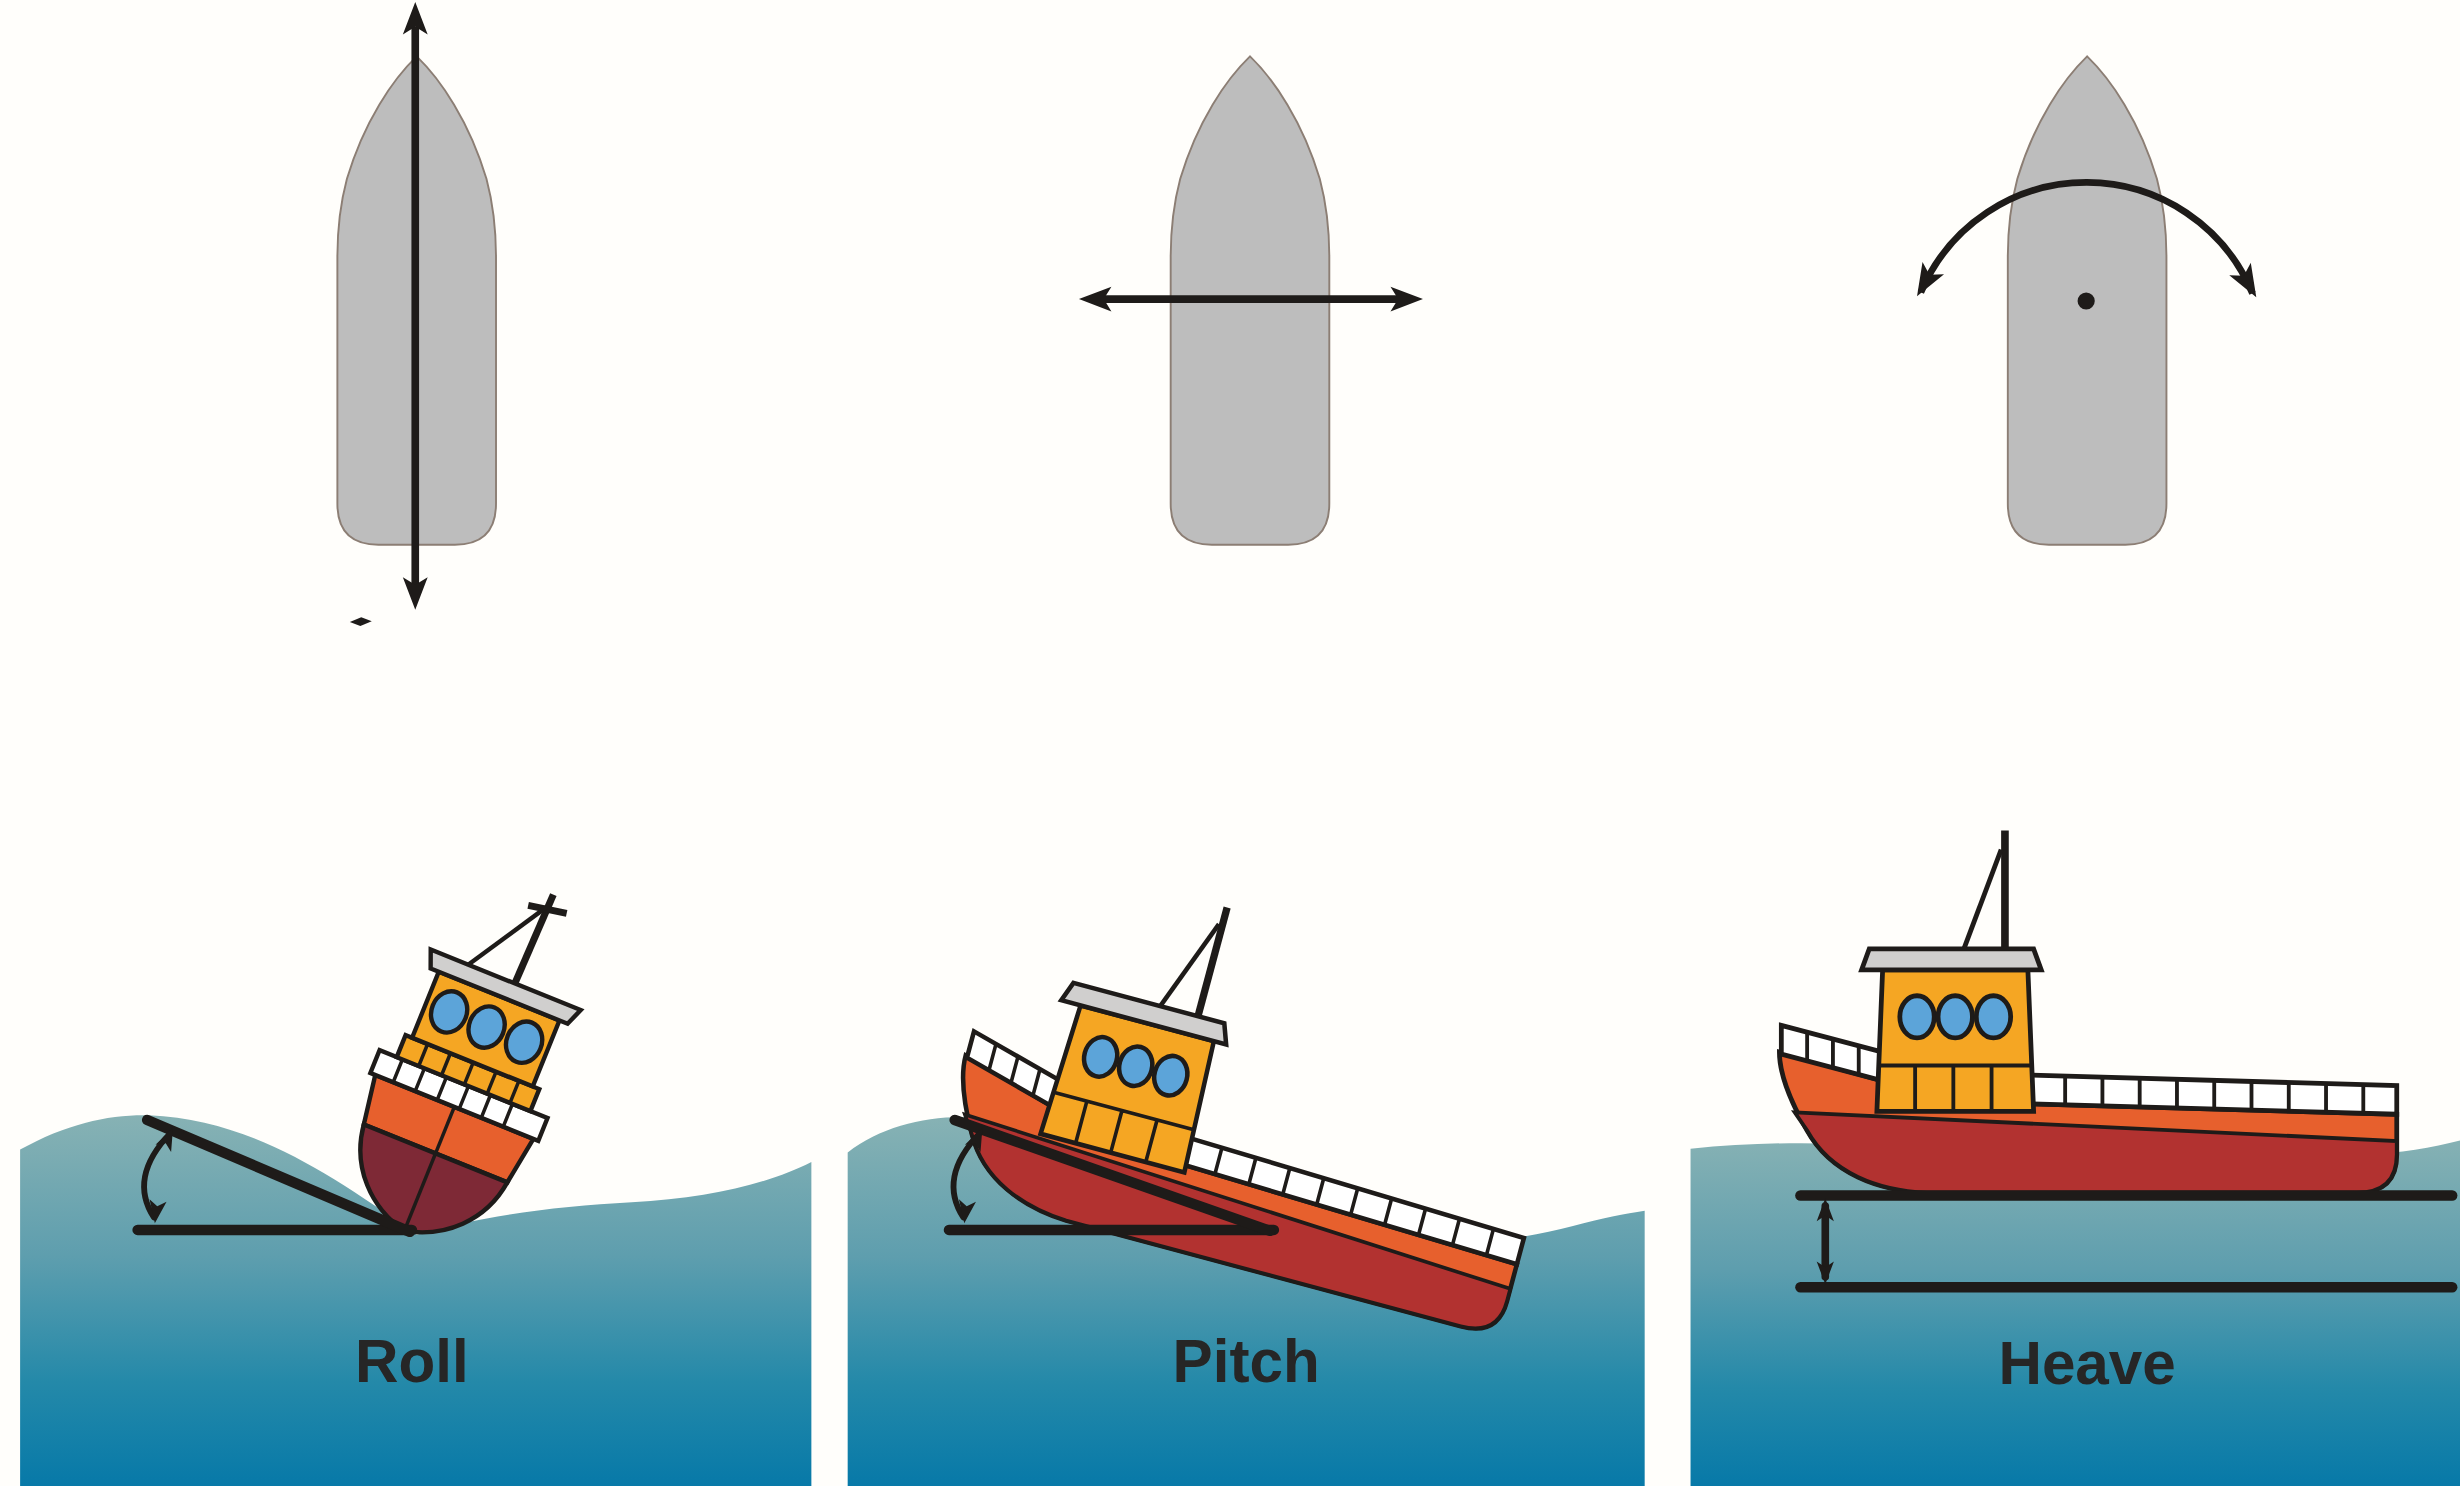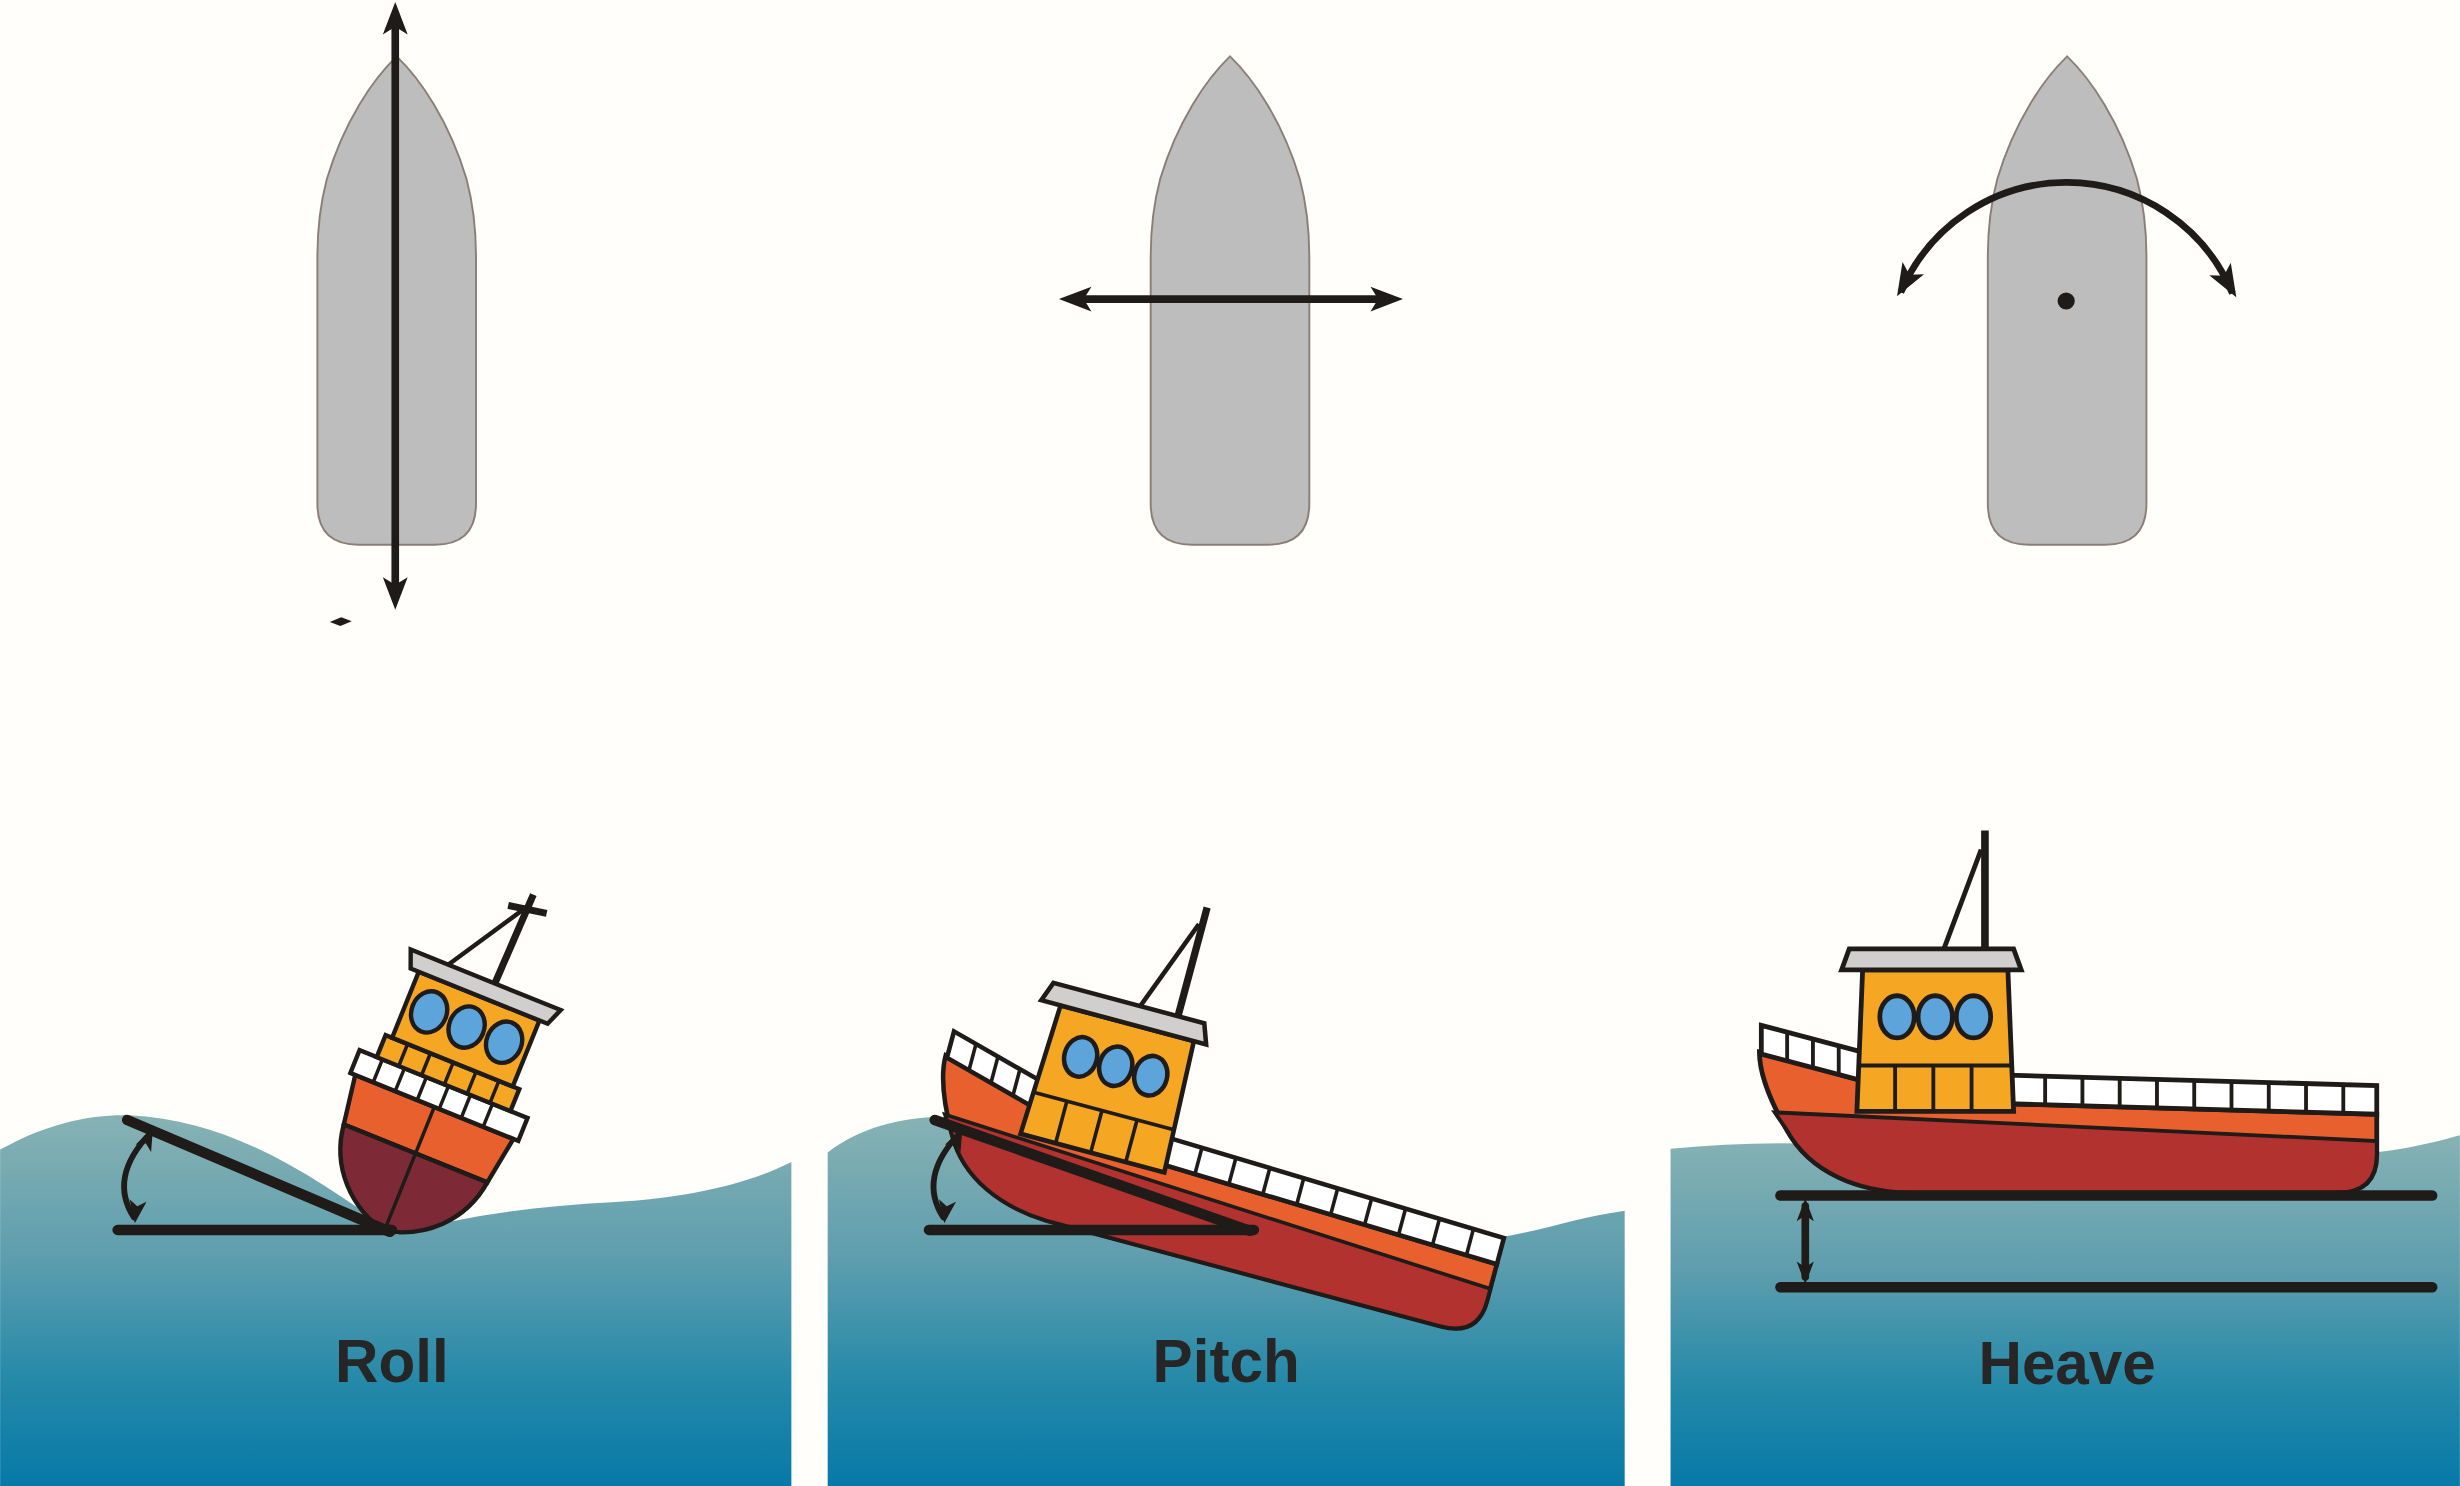--- a/index.html
+++ b/index.html
@@ -1,16 +1,16 @@
 <!DOCTYPE html>
 <html><head>
 <meta charset="utf-8">
 <style>
   html,body{margin:0;padding:0;background:#fffefb;}
-  .stage{width:2416px;height:1486px;position:relative;font-family:"Liberation Sans",sans-serif;}
+  .stage{width:2416px;height:1486px;position:relative;font-family:"Liberation Sans",sans-serif;padding-left:20px;}
   svg text{font-family:"Liberation Sans","DejaVu Sans",sans-serif;font-weight:700;fill:#262626;}
 </style>
 </head>
 <body>
 
 <div class="stage">
 <svg width="2460" height="1486" viewBox="0 0 2574 1555" xmlns="http://www.w3.org/2000/svg">
 
   <defs>
     <linearGradient id="waterGrad" x1="0" y1="0" x2="0" y2="1">

